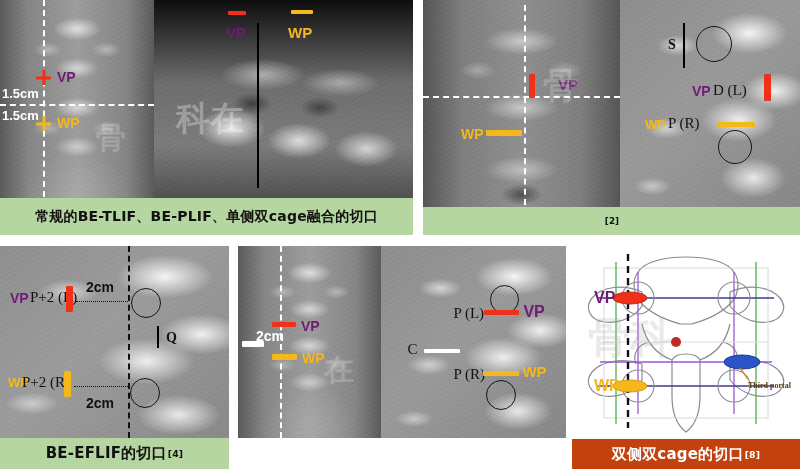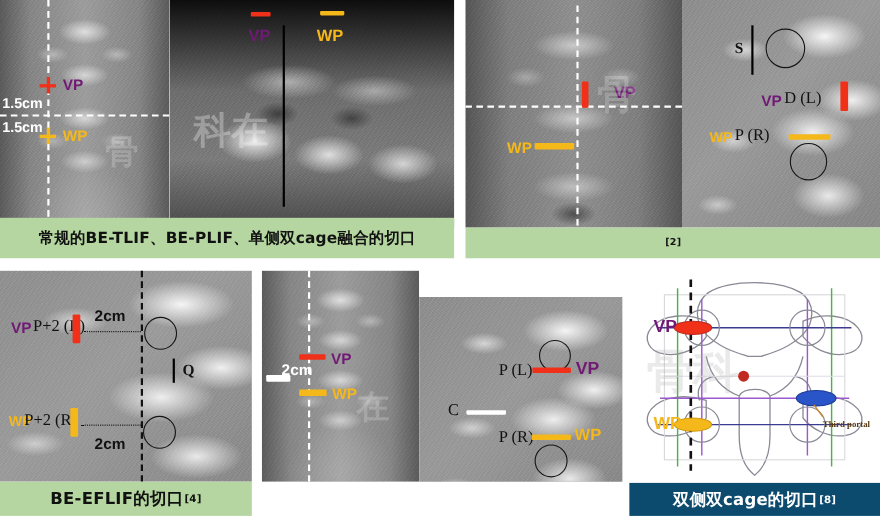--- a/index.html
+++ b/index.html
@@ -16,21 +16,21 @@
   .sub{position:relative;overflow:hidden;height:100%;}
 
   
   .caption{
     position:absolute;left:0;right:0;bottom:0;
     display:flex;align-items:center;justify-content:center;
     background:#b5d6a0;color:#111;
     font-weight:bold;letter-spacing:.2px;
     font-family:"DejaVu Sans","Liberation Sans",sans-serif;
   }
-  .caption.dark{background:#0c4a6e;color:#ffffff;text-align:right;}
+  .caption.dark{background:#c2410c;color:#ffffff;text-align:right;}
   .caption .sup{font-size:.62em;vertical-align:super;margin-left:1px;font-weight:bold;}
 
   
   .xr{position:absolute;inset:0;}
   .xr-ap{
     background:
       radial-gradient(ellipse 22% 8% at 50% 14%, rgba(235,235,235,.85), rgba(235,235,235,0) 70%),
       radial-gradient(ellipse 20% 7% at 50% 33%, rgba(228,228,228,.8), rgba(228,228,228,0) 70%),
       radial-gradient(ellipse 21% 7% at 50% 52%, rgba(230,230,230,.8), rgba(230,230,230,0) 70%),
       radial-gradient(ellipse 20% 7% at 50% 71%, rgba(222,222,222,.75), rgba(222,222,222,0) 70%),
@@ -260,21 +260,21 @@
 
         <div class="ov mark-h y" style="left:34px;top:108px;width:25px;height:6px;"></div>
         <div class="lbl yel" style="left:64px;top:105px;font-size:14px;">WP</div>
 
         <div class="ov mark-w" style="left:4px;top:95px;width:22px;height:6px;"></div>
         <div class="lbl wht" style="left:18px;top:83px;font-size:14px;">2cm</div>
 
         <div class="wm" style="left:86px;top:104px;font-size:30px;">在</div>
       </div>
 
-      <div class="sub" style="width:188px;margin-top:24px;">
+      <div class="sub" style="width:188px;">
         <div class="xr xr-ct"></div>
         <div class="grain"></div>
 
         <div class="circ" style="left:109px;top:39px;width:27px;height:27px;"></div>
         <div class="lbl blk serif" style="left:72px;top:60px;font-size:15px;">P (L)</div>
         <div class="ov mark-h" style="left:103px;top:64px;width:35px;height:5px;"></div>
         <div class="lbl red" style="left:142px;top:58px;font-size:16px;">VP</div>
 
         <div class="lbl blk serif" style="left:26px;top:96px;font-size:15px;">C</div>
         <div class="ov mark-w" style="left:43px;top:103px;width:36px;height:4px;"></div>

